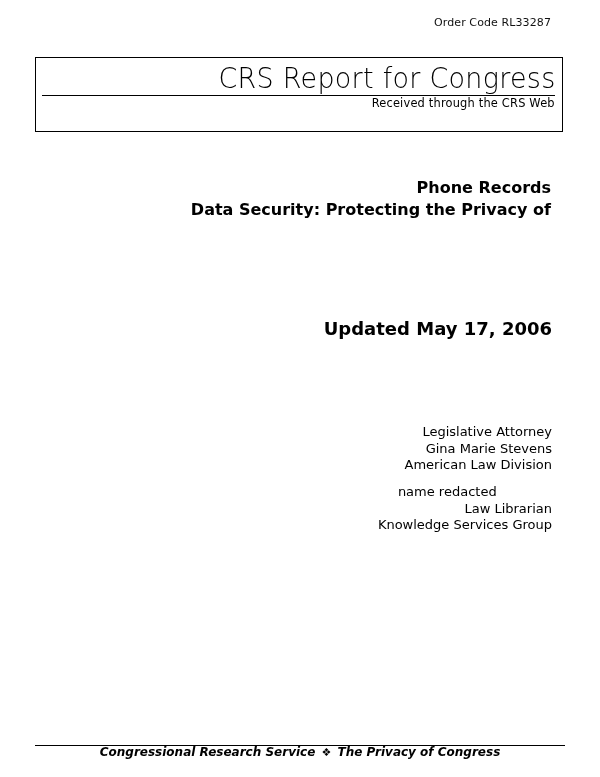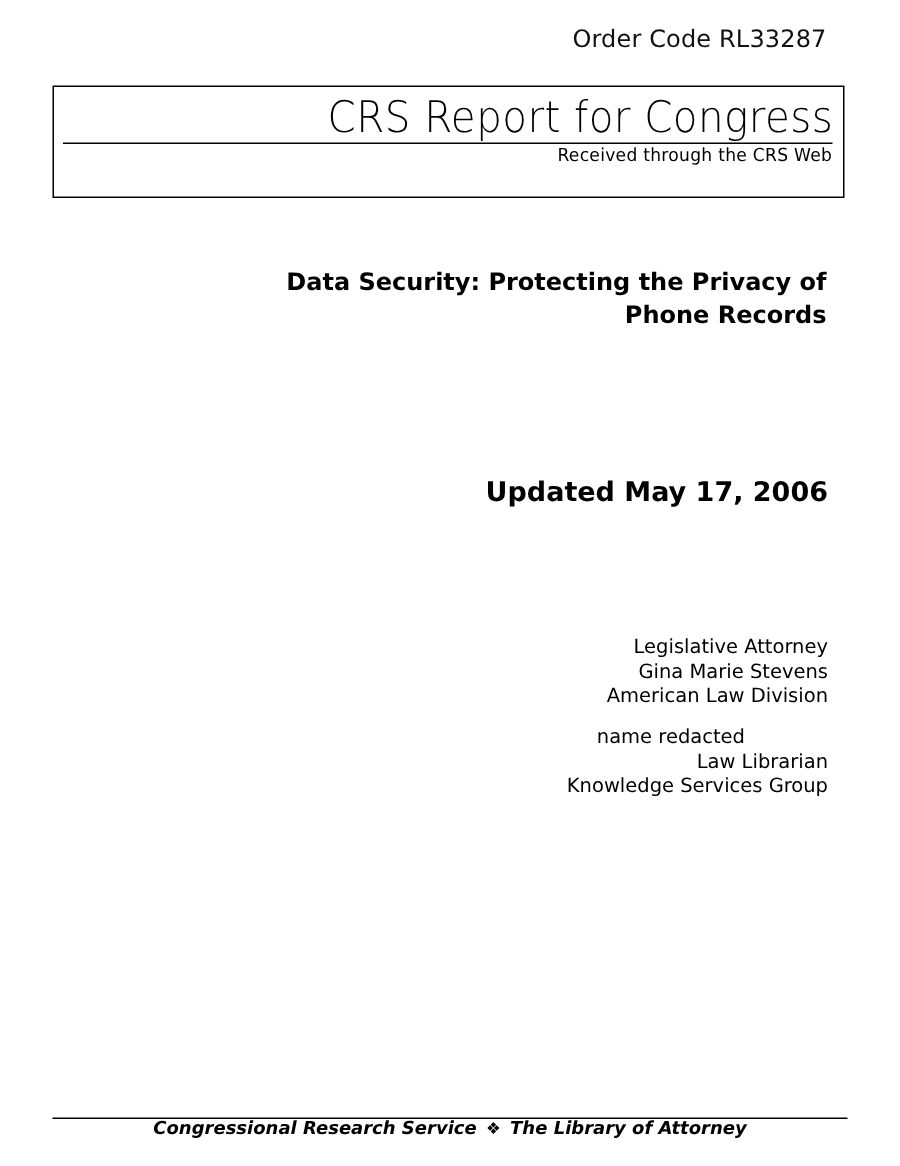--- a/index.html
+++ b/index.html
@@ -12,21 +12,21 @@
       height: 777px;
       position: relative;
       overflow: hidden;
       font-family: "DejaVu Sans", sans-serif;
       color: #000;
     }
     .order-code {
       position: absolute;
       right: 49px;
       top: 16px;
-      font-size: 16px;
+      font-size: 11px;
       letter-spacing: 0.1px;
       color: #111;
     }
     .header-box {
       position: absolute;
       left: 35px;
       top: 57px;
       width: 528px;
       height: 75px;
       border: 1.2px solid #000;
@@ -128,36 +128,36 @@
 
 <div class="order-code">Order Code RL33287</div>
 
 <div class="header-box">
   <div class="header-title">CRS Report for Congress</div>
   <div class="header-rule"></div>
   <div class="header-subtitle">Received through the CRS Web</div>
 </div>
 
 <div class="report-title">
+  <span>Phone Records</span>
   <span>Data Security:  Protecting the Privacy of</span>
-  <span>Phone Records</span>
 </div>
 
 <div class="updated">Updated May 17, 2006</div>
 
 <div class="author-block author-1">
   <span class="author-line">Legislative Attorney</span>
   <span class="author-line">Gina Marie Stevens</span>
   <span class="author-line">American Law Division</span>
 </div>
 
 <div class="author-block author-2">
   <span class="author-name-redacted">name redacted</span>
   <span class="author-line">Law Librarian</span>
   <span class="author-line">Knowledge Services Group</span>
 </div>
 
 <div class="footer-rule"></div>
 <div class="footer-text">
   <span>Congressional Research Service</span>
   <span class="diamond">❖</span>
-  <span>The Library of Attorney</span>
+  <span>The Privacy of Congress</span>
 </div>
 
 </body></html>

